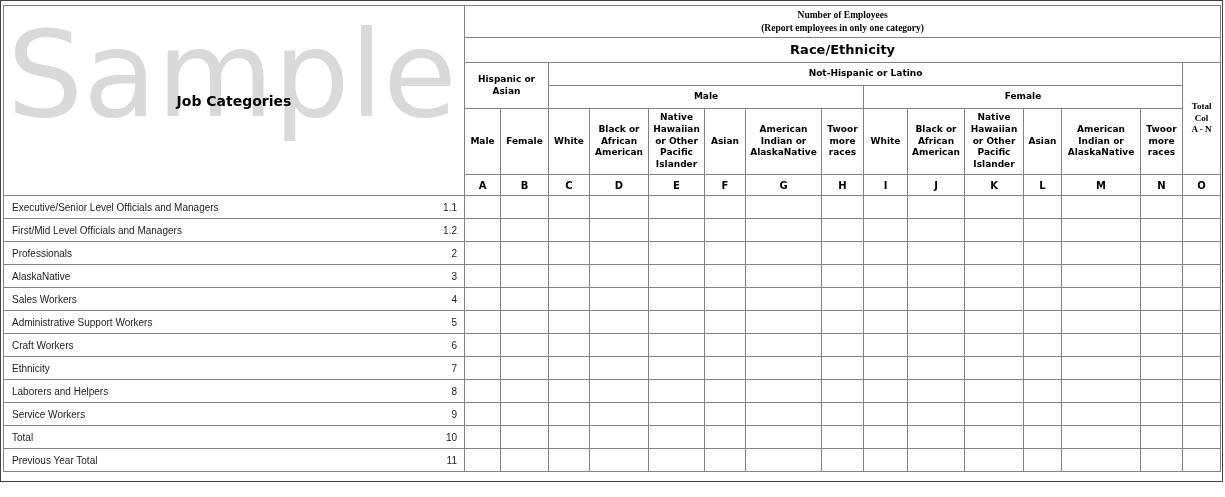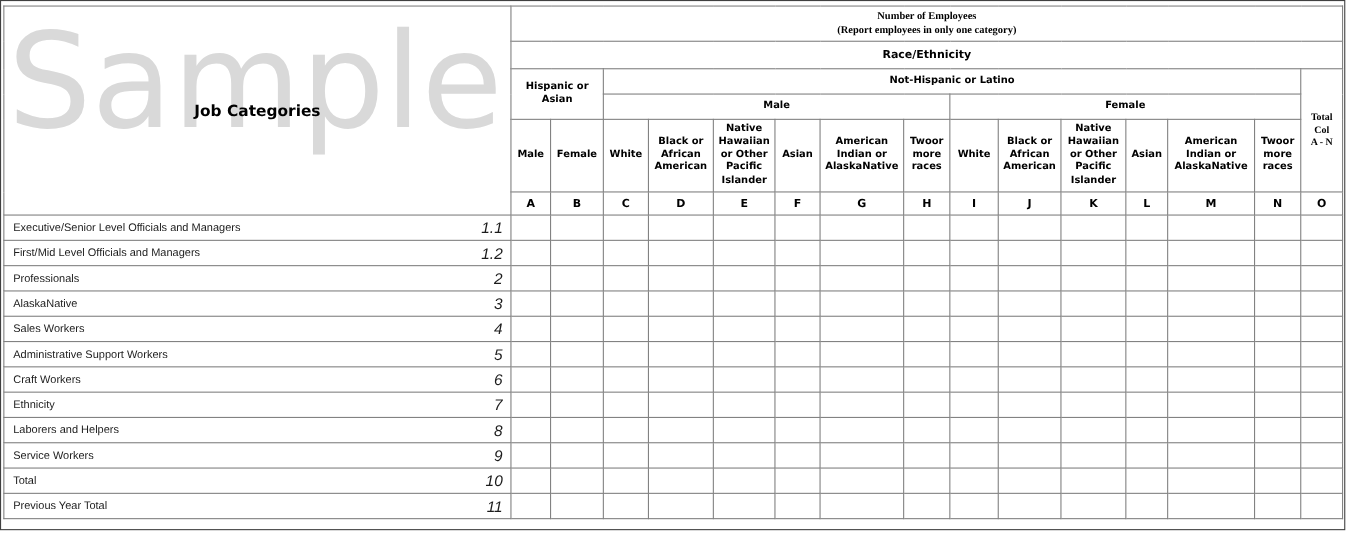--- a/index.html
+++ b/index.html
@@ -19,21 +19,21 @@
   .bigch{padding:1px;}
   .lt{font-size:10px;}
   
   td.jobhead{position:relative;text-align:center;vertical-align:middle;}
   .jobhead-label{position:relative;z-index:2;font-family:"DejaVu Sans",sans-serif;font-weight:bold;font-size:14px;color:#000;}
   .wm{position:absolute;left:3px;top:-6px;z-index:1;font-family:"DejaVu Sans",sans-serif;font-size:120px;line-height:1.25;color:#d9d9d9;white-space:nowrap;pointer-events:none;font-weight:normal;}
   
   tr.dr{height:23px;}
   td.jc{padding:0;}
   .jc-inner{display:flex;justify-content:space-between;align-items:center;height:100%;padding:0 7px 0 8px;font-size:10px;color:#1c1c1c;gap:40px;}
-  .jc-inner .jn{font-size:14px;color:#1c1c1c;font-style:italic;}
+  .jc-inner .jn{font-size:10px;color:#1c1c1c;}
   
   .footer{margin:8px 0 0 5px;font-size:10.5px;color:#111;white-space:nowrap;}
   .blank{display:inline-block;width:163px;height:2px;border-bottom:1px solid #4a4a4a;margin:0 5px;vertical-align:baseline;}
 </style>
 </head>
 <body>
 
 <div class="page">
   <table class="eeo">
     <colgroup>
@@ -57,21 +57,21 @@
     <tbody>
       <tr class="r1">
         <td class="jobhead" rowspan="6">
           <span class="wm">Sample</span>
           <span class="jobhead-label">Job Categories</span>
         </td>
         <td class="hd pre" colspan="15" style="font-size:9.5px">Number of Employees
 (Report employees in only one category)</td>
       </tr>
       <tr class="r2">
-        <td class="hd" colspan="15" style="font-size:10px">Race/Ethnicity</td>
+        <td class="hd" colspan="15" style="font-size:13px">Race/Ethnicity</td>
       </tr>
       <tr class="r3">
         <td class="hd" colspan="2" rowspan="2">Hispanic or Asian</td>
         <td class="hd" colspan="12">Not-Hispanic or Latino</td>
         <td class="hd pre" rowspan="3">Total
 Col
 A - N</td>
       </tr>
       <tr class="r4">
         <td class="hd" colspan="6">Male</td>

